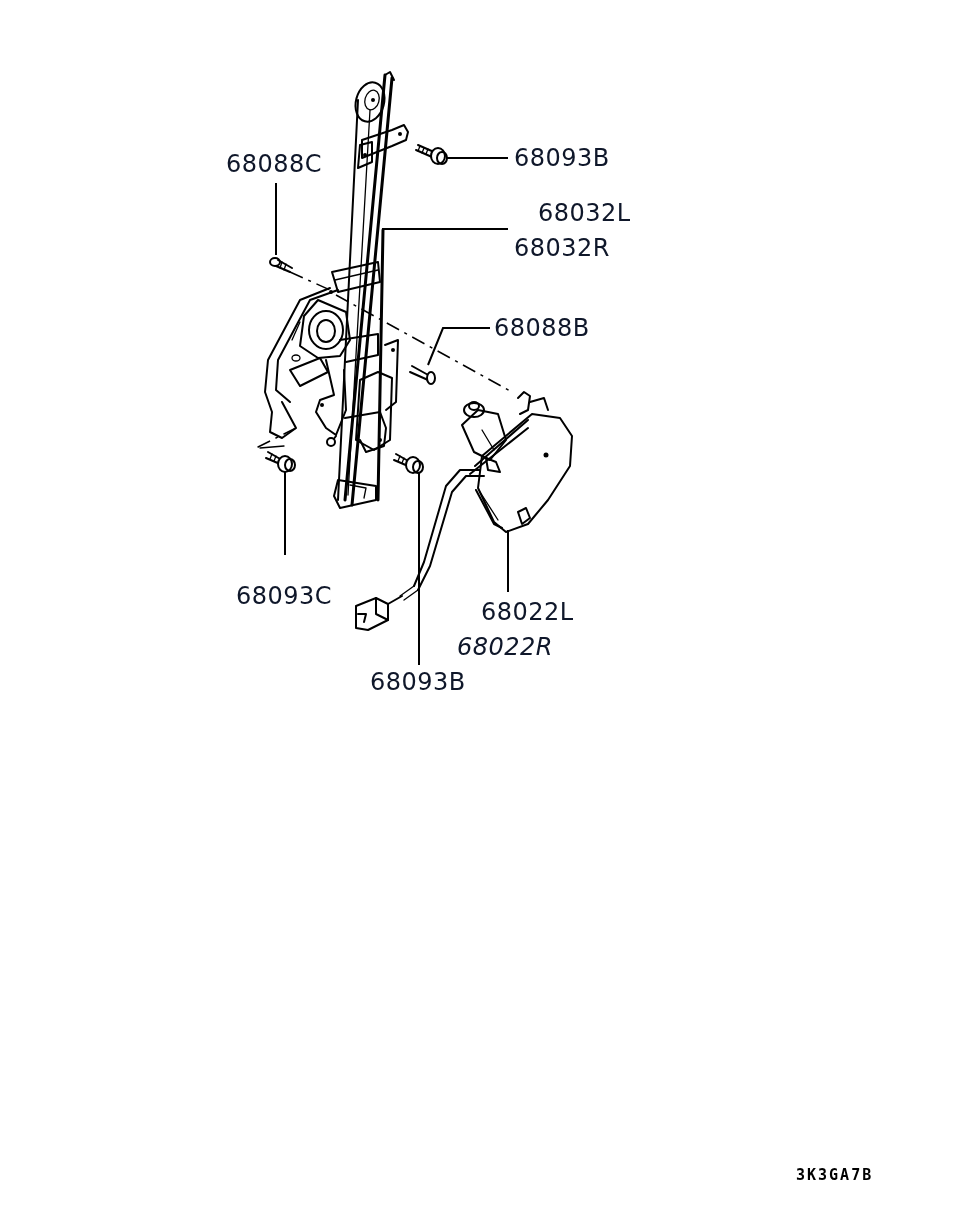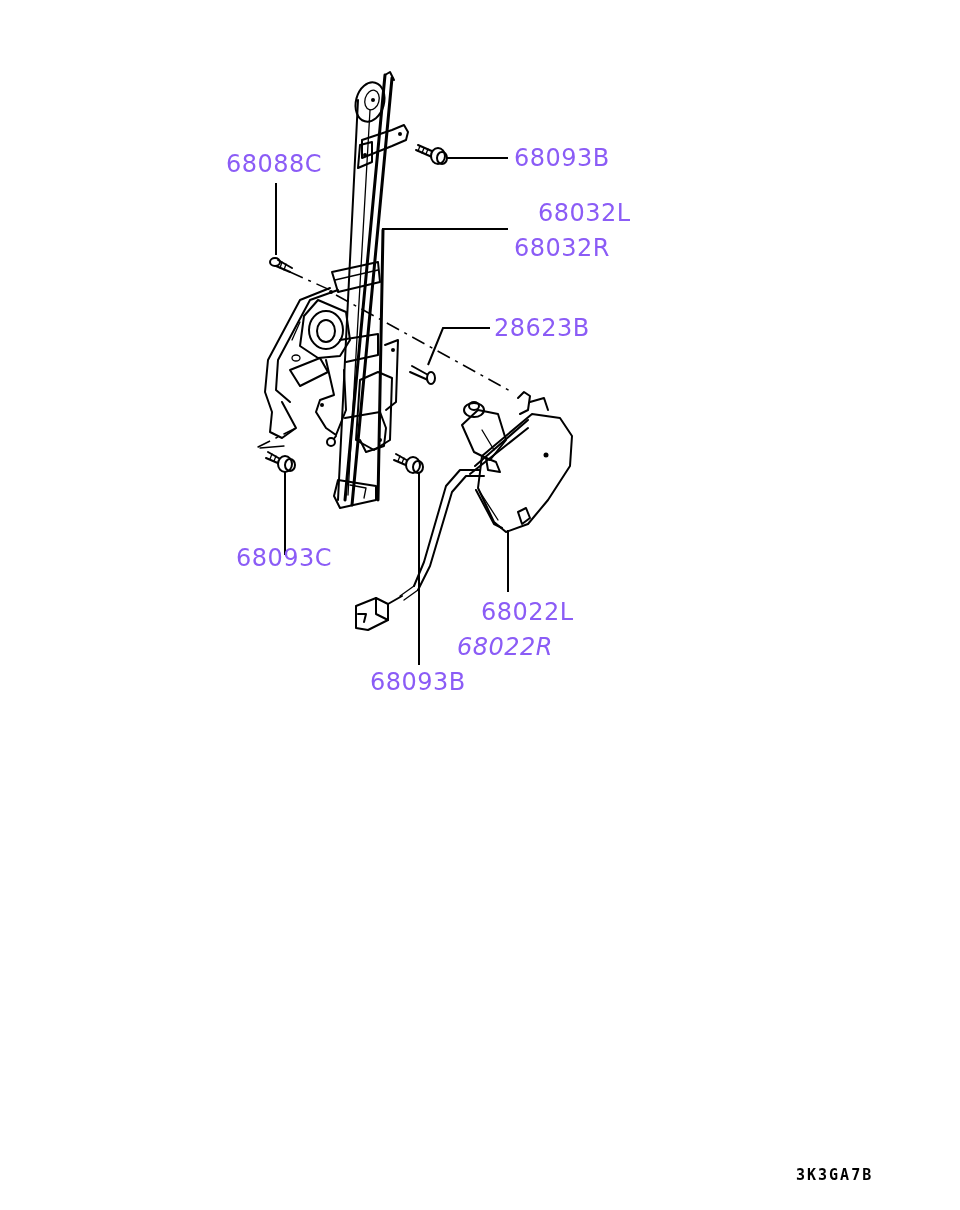--- a/index.html
+++ b/index.html
@@ -1,18 +1,18 @@
 <!DOCTYPE html>
 <html><head>
   <meta charset="utf-8">
   <style>
     html, body { margin: 0; padding: 0; background: #ffffff; }
     body { width: 960px; height: 1210px; position: relative; overflow: hidden; font-family: "DejaVu Sans", "Liberation Sans", sans-serif; }
     #canvas { position: absolute; left: 0; top: 0; width: 960px; height: 1210px; }
-    .lbl { position: absolute; font-family: "DejaVu Sans", "Liberation Sans", sans-serif; font-size: 24px; color: #8b5cf6; letter-spacing: 0.5px; line-height: 1; white-space: nowrap; }
+    .lbl { position: absolute; font-family: "DejaVu Sans", "Liberation Sans", sans-serif; font-size: 24px; color: #0f172a; letter-spacing: 0.5px; line-height: 1; white-space: nowrap; }
     .code { position: absolute; font-family: "DejaVu Sans Mono", "Liberation Mono", monospace; font-weight: bold; font-size: 15px; letter-spacing: 2px; color: #000; }
     svg .s { fill: none; stroke: #000; stroke-width: 2; stroke-linejoin: round; stroke-linecap: round; }
     svg .t { fill: none; stroke: #000; stroke-width: 1.3; stroke-linejoin: round; stroke-linecap: round; }
     svg .th { fill: none; stroke: #000; stroke-width: 3; stroke-linecap: round; }
     svg .lead { fill: none; stroke: #000; stroke-width: 2; }
     svg .dash { fill: none; stroke: #000; stroke-width: 1.5; stroke-dasharray: 14 6 3 6; }
     svg .w { fill: #fff; stroke: #000; stroke-width: 2; stroke-linejoin: round; }
     svg .dot { fill: #000; }
   </style>
 </head>
@@ -150,19 +150,19 @@
     <path class="lead" d="M285,472 L285,555"></path>
     <path class="lead" d="M508,530 L508,592"></path>
     <path class="lead" d="M419,473 L419,665"></path>
   </g>
 </svg>
 
 <div class="lbl" style="left:514px; top:146px;">68093B</div>
 <div class="lbl" style="left:226px; top:152px;">68088C</div>
 <div class="lbl" style="left:514px; top:201px;margin-left:24px;">68032L</div>
 <div class="lbl" style="left:514px; top:236px;text-align:center;">68032R</div>
-<div class="lbl" style="left:494px; top:316px;">28623B</div>
-<div class="lbl" style="left:236px; top:546px;">68093C</div>
+<div class="lbl" style="left:494px; top:316px;">68088B</div>
+<div class="lbl" style="left:236px; top:584px;">68093C</div>
 <div class="lbl" style="left:481px; top:600px;">68022L</div>
 <div class="lbl" style="left:457px; top:635px;font-style:italic;">68022R</div>
 <div class="lbl" style="left:370px; top:670px;">68093B</div>
 
 <div class="code" style="left:796px; top:1166px;">3K3GA7B</div>
 
 </body></html>

